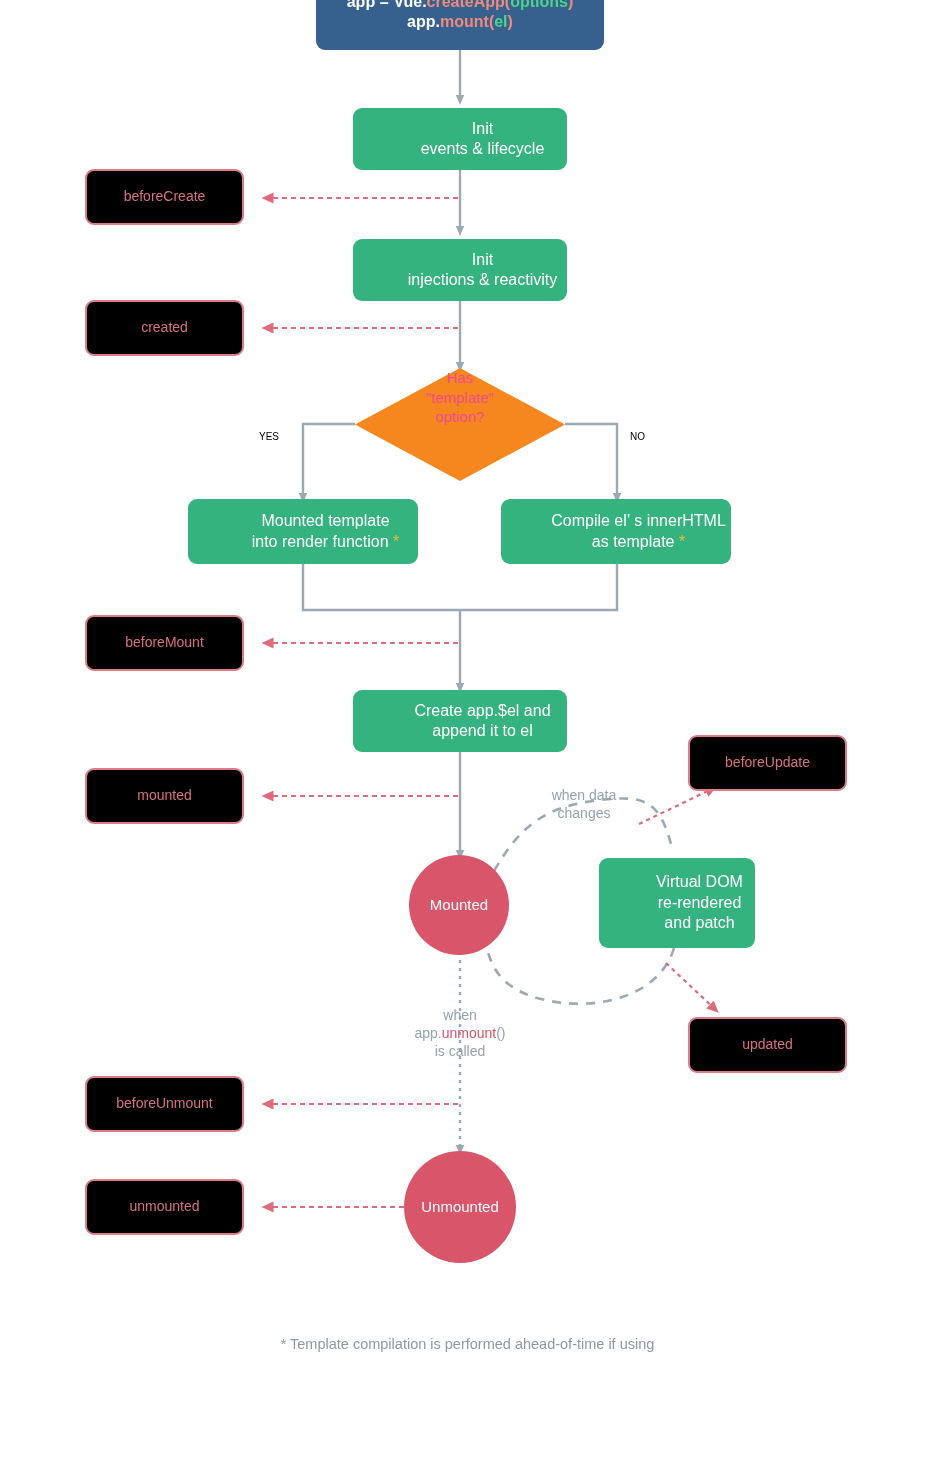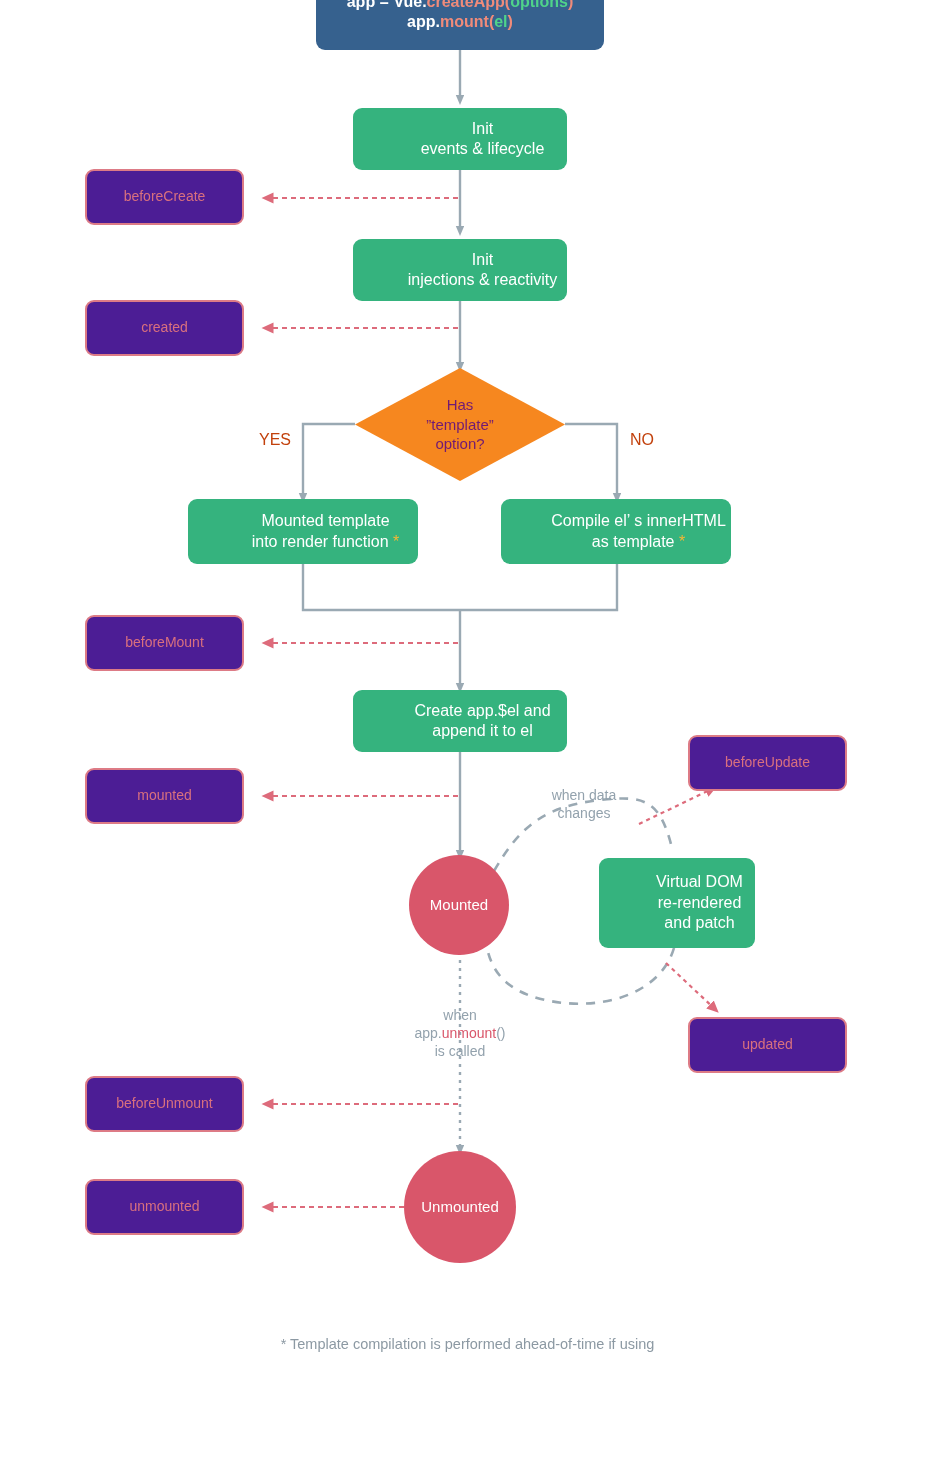--- a/index.html
+++ b/index.html
@@ -49,21 +49,21 @@
     background: #36618e;
     color: #ffffff;
     border-radius: 9px;
     font-size: 16px;
     font-weight: bold;
   }
   .tok-fn { color: #f08b7a; }
   .tok-arg { color: #4fd38a; }
   
   .hook-box {
-    background: #4c1d95;
+    background: #000000;
     border: 2px solid #dd7b86;
     border-radius: 9px;
     color: #d9707e;
     font-size: 14px;
   }
   
   .circle {
     border-radius: 50%;
     background: #d9566a;
     color: #ffffff;
@@ -80,40 +80,39 @@
     height: 100%;
     background: #f6871f;
     clip-path: polygon(50% 0%, 100% 50%, 50% 100%, 0% 50%);
   }
   .diamond-label {
     position: absolute;
     left: 0; top: 0;
     width: 100%;
     height: 100%;
     display: flex;
-    align-items: center;
     justify-content: center;
-    color: #701a75;
+    color: #ec4899;
     font-size: 15px;
     text-align: center;
     line-height: 1.3;
   }
   
   .annot {
     position: absolute;
     color: #93a2ad;
     font-size: 14px;
     text-align: center;
     line-height: 1.3;
   }
   .annot .hl { color: #d9566a; }
   .branch-label {
     position: absolute;
-    color: #c2410c;
-    font-size: 16px;
+    color: #000000;
+    font-size: 10px;
   }
   .footnote {
     position: absolute;
     width: 935px;
     left: 0;
     text-align: center;
     color: #8c99a3;
     font-size: 14.5px;
     line-height: 1.45;
   }

